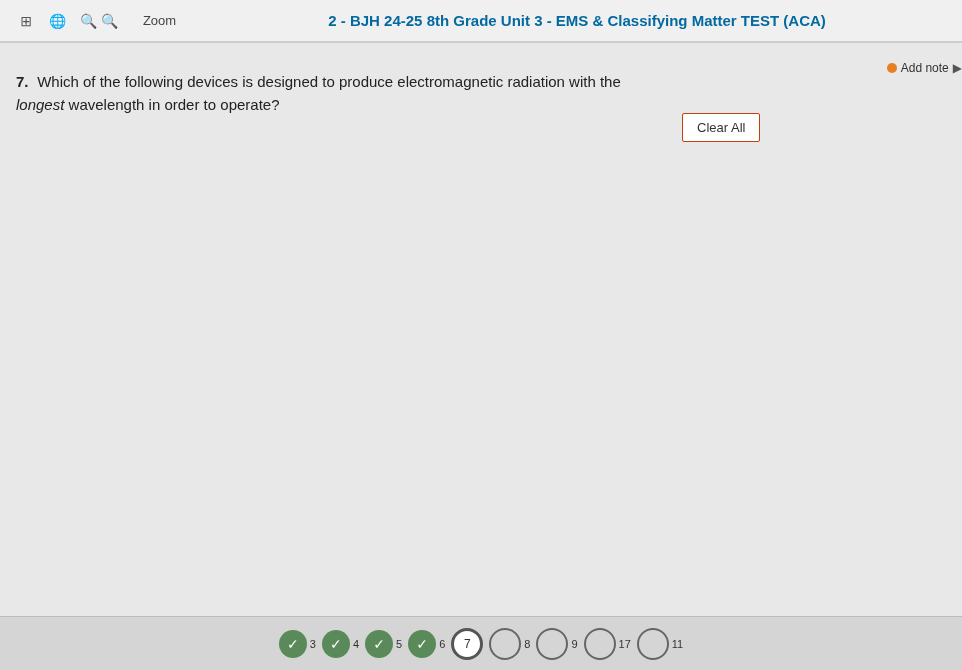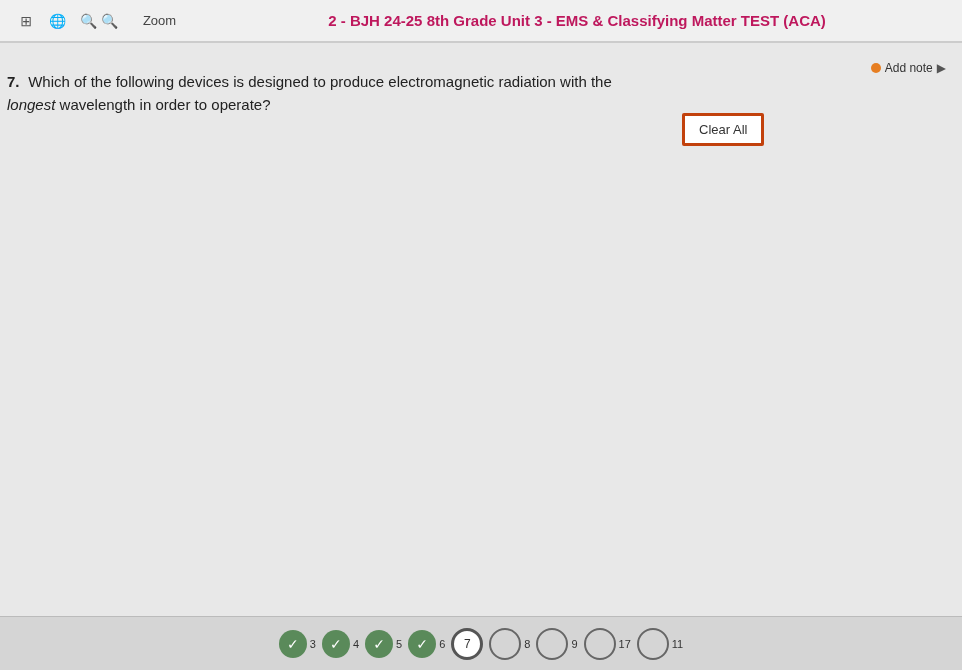--- a/index.html
+++ b/index.html
@@ -56,21 +56,21 @@
 
     .zoom-label {
       font-size: 13px;
       color: #444;
       margin-left: 12px;
     }
 
     .title-bar {
       font-size: 15px;
       font-weight: 600;
-      color: #be185d;
+      color: #0369a1;
       margin-left: 20px;
       flex: 1;
       text-align: center;
     }
 
     
     .content {
       flex: 1;
       display: flex;
       flex-direction: column;
@@ -81,27 +81,27 @@
 
     .question-area {
       display: flex;
       flex-direction: row;
       flex: 1;
       position: relative;
     }
 
     .question-left {
       flex: 1;
-      padding: 28px 24px 20px 7px;
+      padding: 28px 24px 20px 16px;
     }
 
     .add-note-area {
       position: absolute;
       top: 18px;
-      right: 16px;
+      right: 0;
       display: flex;
       align-items: center;
       gap: 4px;
       cursor: pointer;
     }
 
     .add-note-dot {
       width: 10px;
       height: 10px;
       background: #e67e22;
@@ -156,21 +156,21 @@
       flex-shrink: 0;
     }
 
     .answer-label {
       font-size: 13px;
       color: #333;
     }
 
     .clear-all-btn {
       margin-top: 10px;
-      border: 3px solid #c2410c;
+      border: 1px solid #c2410c;
       background: white;
       padding: 6px 14px;
       font-size: 13px;
       color: #333;
       cursor: pointer;
       border-radius: 2px;
       width: fit-content;
       align-self: flex-start;
     }
 

